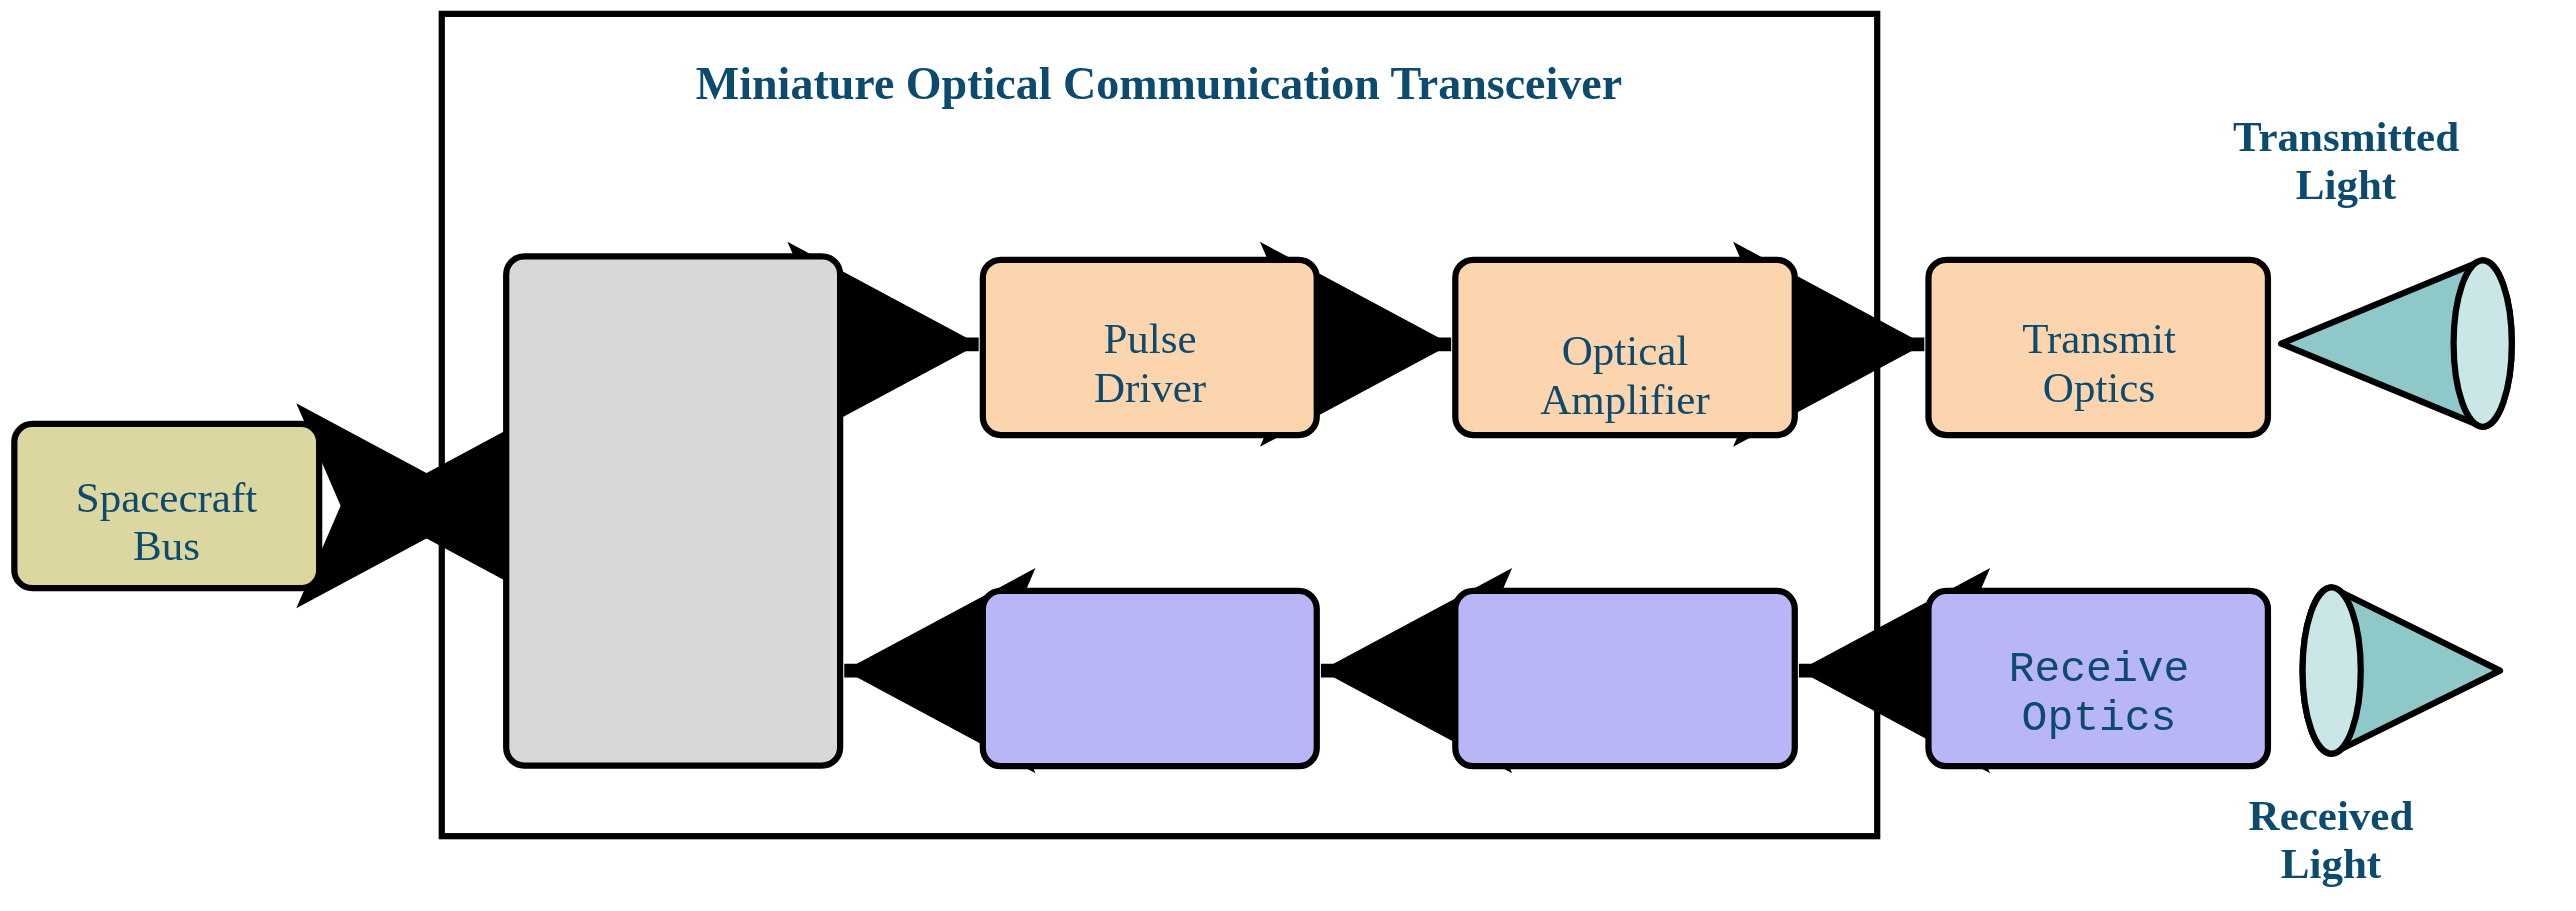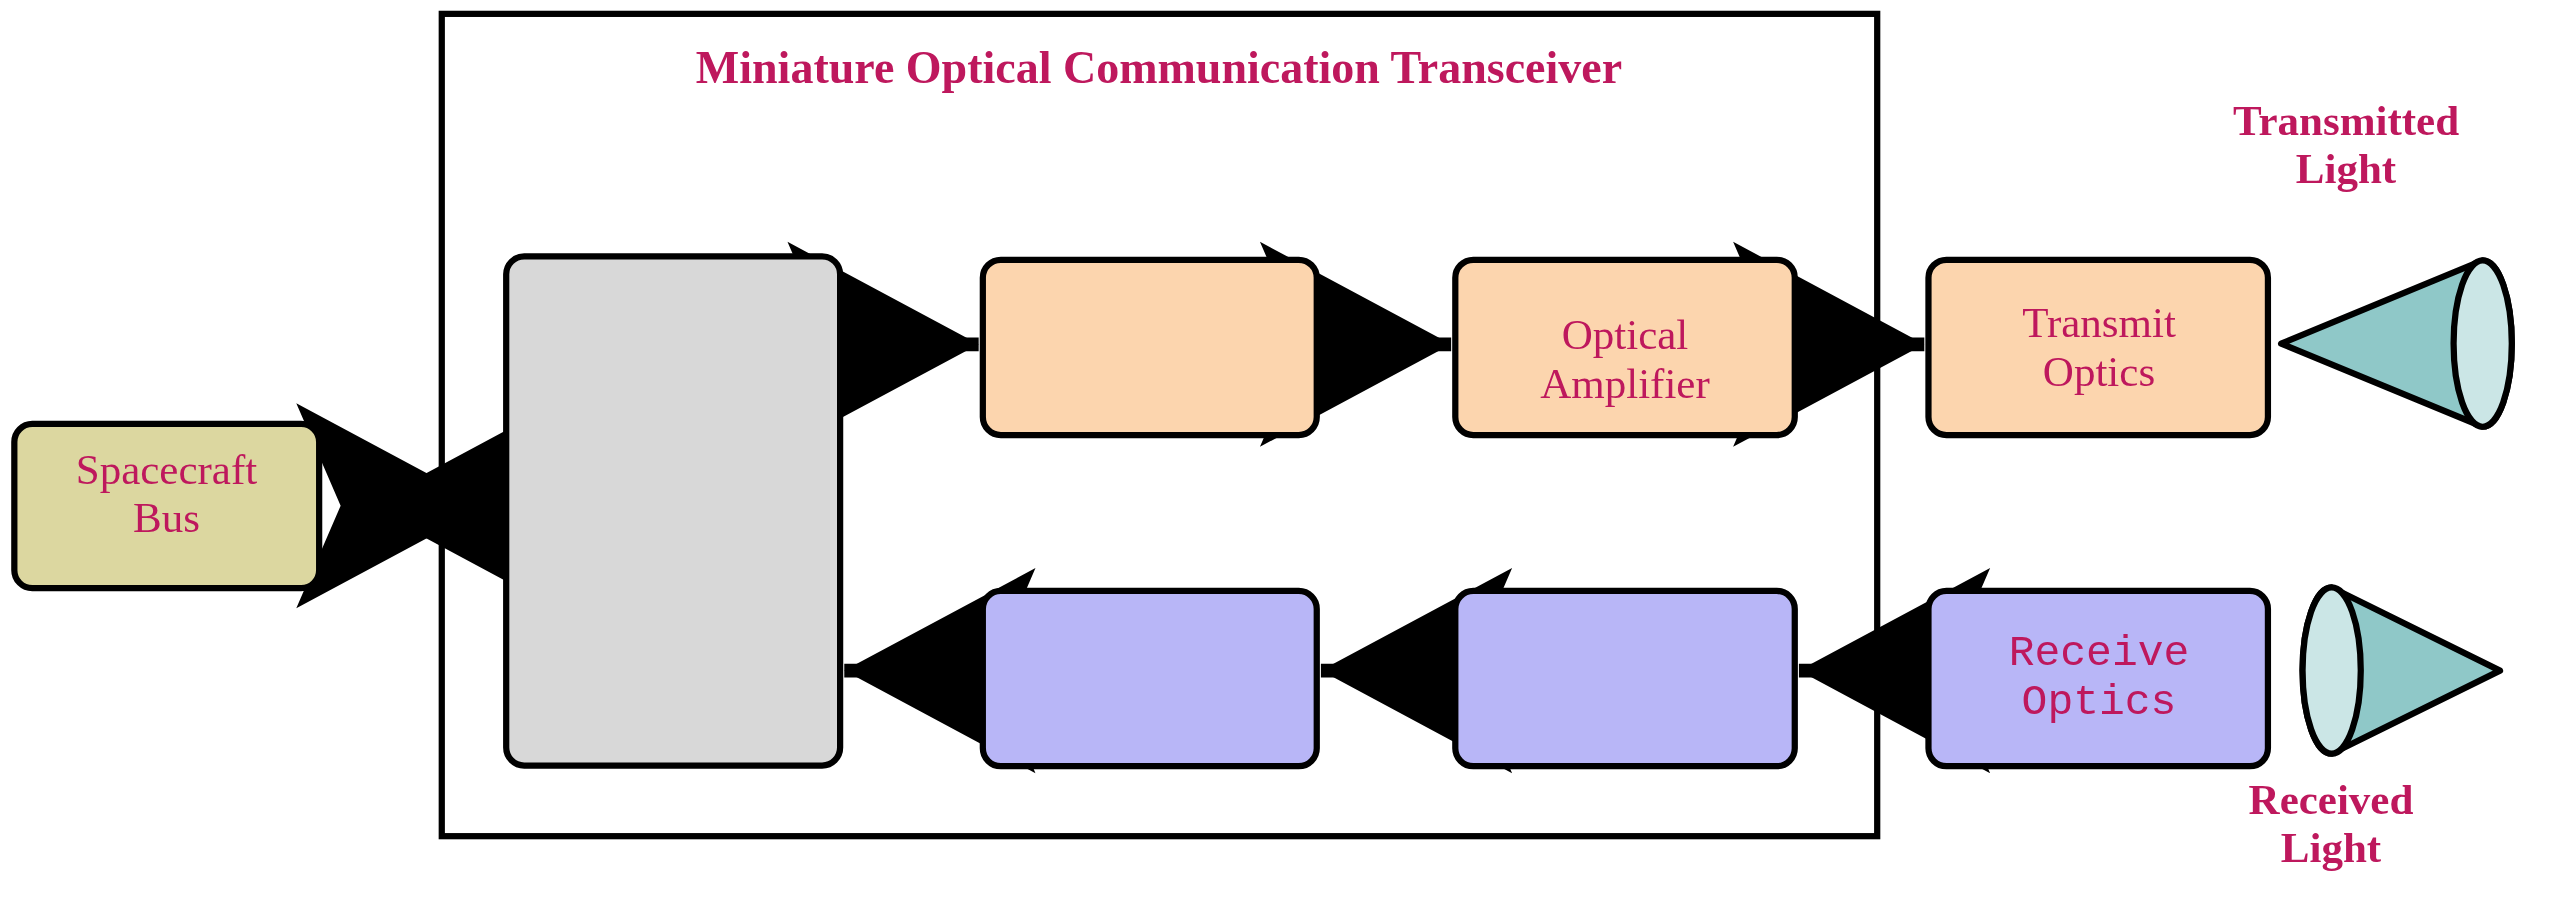--- a/index.html
+++ b/index.html
@@ -20,25 +20,26 @@
   svg#scene {
     position: absolute;
     top: 0;
     left: 0;
     width: 2576px;
     height: 911px;
   }
   .node-label, .free-label, .diagram-title {
     position: absolute;
     text-align: center;
-    color: #be185d;
+    color: #0c4a6e;
     line-height: 1.12;
     white-space: pre-line;
     pointer-events: none;
     font-family: "Liberation Serif", "DejaVu Serif", serif;
+    margin-top: 16px;
   }
   .node-label {
     font-size: 43px;
     display: flex;
     align-items: center;
     justify-content: center;
   }
   .free-label {
     font-size: 43px;
     font-weight: bold;
@@ -101,24 +102,26 @@
     </g>
 
     <g>
       <path d="M 3608 968 L 3365 848 A 42 120 0 0 0 3365 1088 Z" fill="#8fc8c8" stroke="#000000" stroke-width="9" stroke-linejoin="round"></path>
       <ellipse cx="3365" cy="968" rx="42" ry="120" fill="#cbe6e6" stroke="#000000" stroke-width="9"></ellipse>
     </g>
   </svg>
 
   <div class="diagram-title" style="left:441px; top:42px; width:1436px;">Miniature Optical Communication Transceiver</div>
 
-  <div class="node-label" style="left:14px; top:412px; width:305px; height:164px;">Spacecraft
+  <div class="node-label" style="left:14px; top:424px; width:305px; height:164px;">Spacecraft
 Bus</div>
 
 
+  <div class="node-label" style="left:983px; top:260px; width:334px; height:175px;">Pulse
+Driver</div>
 
   <div class="node-label" style="left:1455px; top:272px; width:340px; height:175px;">Optical
 Amplifier</div>
 
   <div class="node-label" style="left:1929px; top:260px; width:340px; height:175px;">Transmit
 Optics</div>
 
 
 
   <div class="node-label" style="left:1929px; top:591px; width:340px; height:175px;font-family:Liberation Mono, monospace;">Receive

